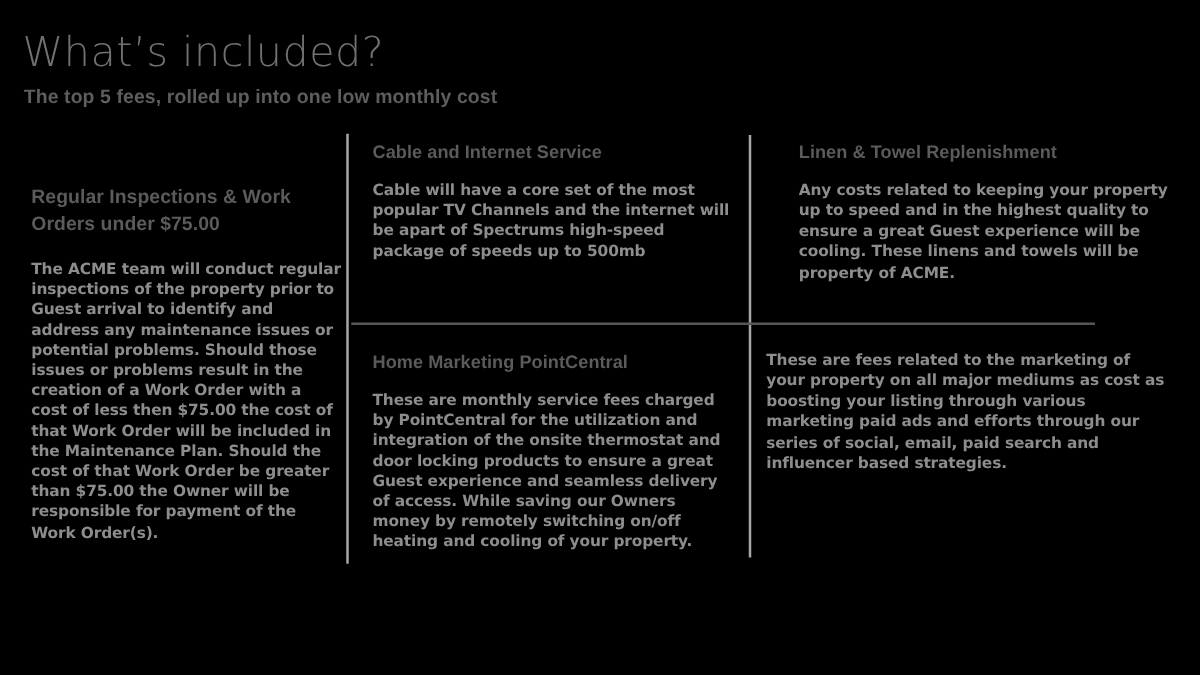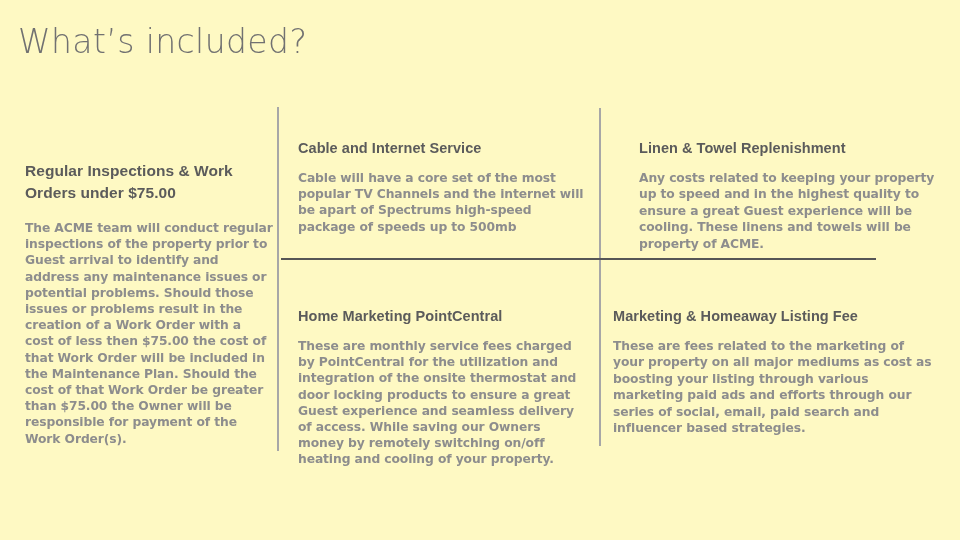--- a/index.html
+++ b/index.html
@@ -13,21 +13,21 @@
     background: #ffffff;
     font-family: "Liberation Sans", sans-serif;
     overflow: hidden;
     position: relative;
     -webkit-font-smoothing: antialiased;
   }
 
   .slide {
     position: absolute;
     inset: 0;
-    background: #fef9c3;
+    background: #000000;
   }
 
   
   .header {
     position: absolute;
     left: 18px;
     top: 22px;
     width: 700px;
   }
   .page-title {
@@ -72,26 +72,25 @@
     top: 258px;
     width: 595px;
     height: 2px;
     background: #565656;
   }
 
   
   .col-left {
     position: absolute;
     left: 25px;
-    top: 160px;
+    top: 147px;
     width: 248px;
   }
   .cell {
     position: absolute;
-    margin-top: 26px;
   }
   .cell-cable   { left: 298px; top: 112px; width: 292px; }
   .cell-linen   { left: 639px; top: 112px; width: 312px; }
   .cell-home    { left: 298px; top: 280px; width: 290px; }
   .cell-market  { left: 613px; top: 280px; width: 325px; }
 
   h2.card-heading {
     font-size: 14.5px;
     line-height: 20px;
     font-weight: bold;
@@ -118,20 +117,21 @@
     line-height: 16.4px;
   }
 </style>
 </head>
 <body>
 
 <div class="slide">
 
   <div class="header">
     <h1 class="page-title">What’s included?</h1>
+    <div class="page-subtitle">The top 5 fees, rolled up into one low monthly cost</div>
   </div>
 
   <div class="v-divider first"></div>
   <div class="v-divider second"></div>
   <div class="h-divider"></div>
 
   <div class="col-left">
     <h2 class="card-heading big">Regular Inspections &amp; Work Orders under $75.00</h2>
     <p class="card-body">The ACME team will conduct regular inspections of the property prior to Guest arrival to identify and address any maintenance issues or potential problems. Should those issues or problems result in the creation of a Work Order with a cost of less then $75.00 the cost of that Work Order will be included in the Maintenance Plan. Should the cost of that Work Order be greater than $75.00 the Owner will be responsible for payment of the Work Order(s).</p>
   </div>
@@ -145,17 +145,16 @@
     <h2 class="card-heading">Linen &amp; Towel Replenishment</h2>
     <p class="card-body wide">Any costs related to keeping your property up to speed and in the highest quality to ensure a great Guest experience will be cooling. These linens and towels will be property of ACME.</p>
   </div>
 
   <div class="cell cell-home">
     <h2 class="card-heading">Home Marketing PointCentral</h2>
     <p class="card-body">These are monthly service fees charged by PointCentral for the utilization and integration of the onsite thermostat and door locking products to ensure a great Guest experience and seamless delivery of access. While saving our Owners money by remotely switching on/off heating and cooling of your property.</p>
   </div>
 
   <div class="cell cell-market">
-    <h2 class="card-heading">Marketing &amp; Homeaway Listing Fee</h2>
     <p class="card-body wide">These are fees related to the marketing of your property on all major mediums as cost as boosting your listing through various marketing paid ads and efforts through our series of social, email, paid search and influencer based strategies.</p>
   </div>
 
 </div>
 
 </body></html>

